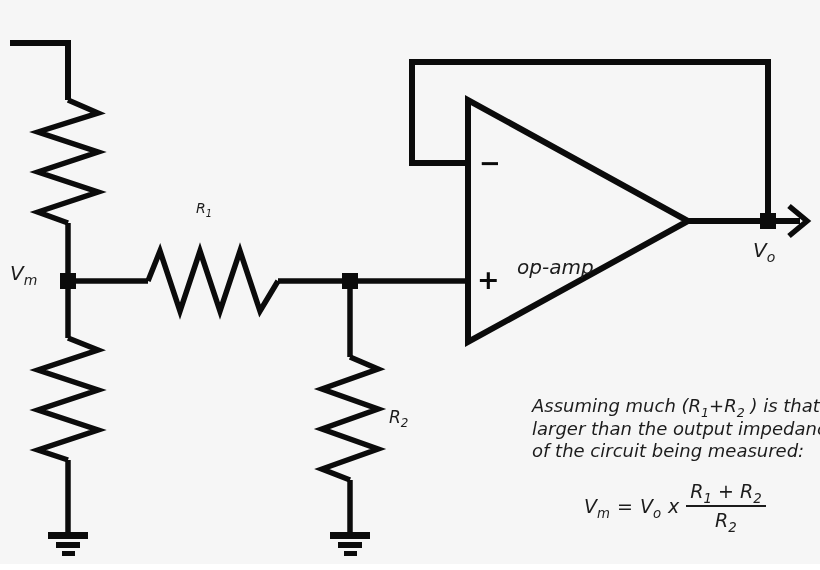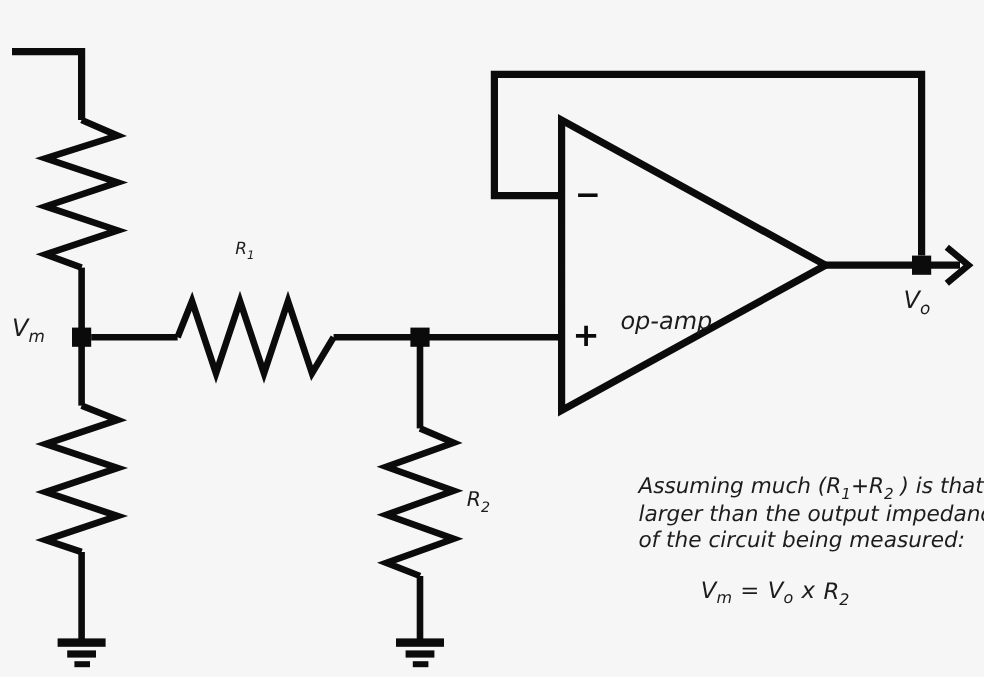--- a/index.html
+++ b/index.html
@@ -105,18 +105,19 @@
     <div>larger than the output impedance</div>
     <div>of the circuit being measured:</div>
   </div>
 
   <div class="formula">
     <span><span>V</span><sub>m</sub></span>
     <span>=</span>
     <span><span>V</span><sub>o</sub></span>
     <span>x</span>
     <span class="frac">
+      <span class="num"><span>R</span><sub>1</sub><span> + R</span><sub>2</sub></span>
       <span class="den"><span>R</span><sub>2</sub></span>
     </span>
   </div>
 
   <div class="bottom-strip"></div>
 </div>
 
 </body></html>

